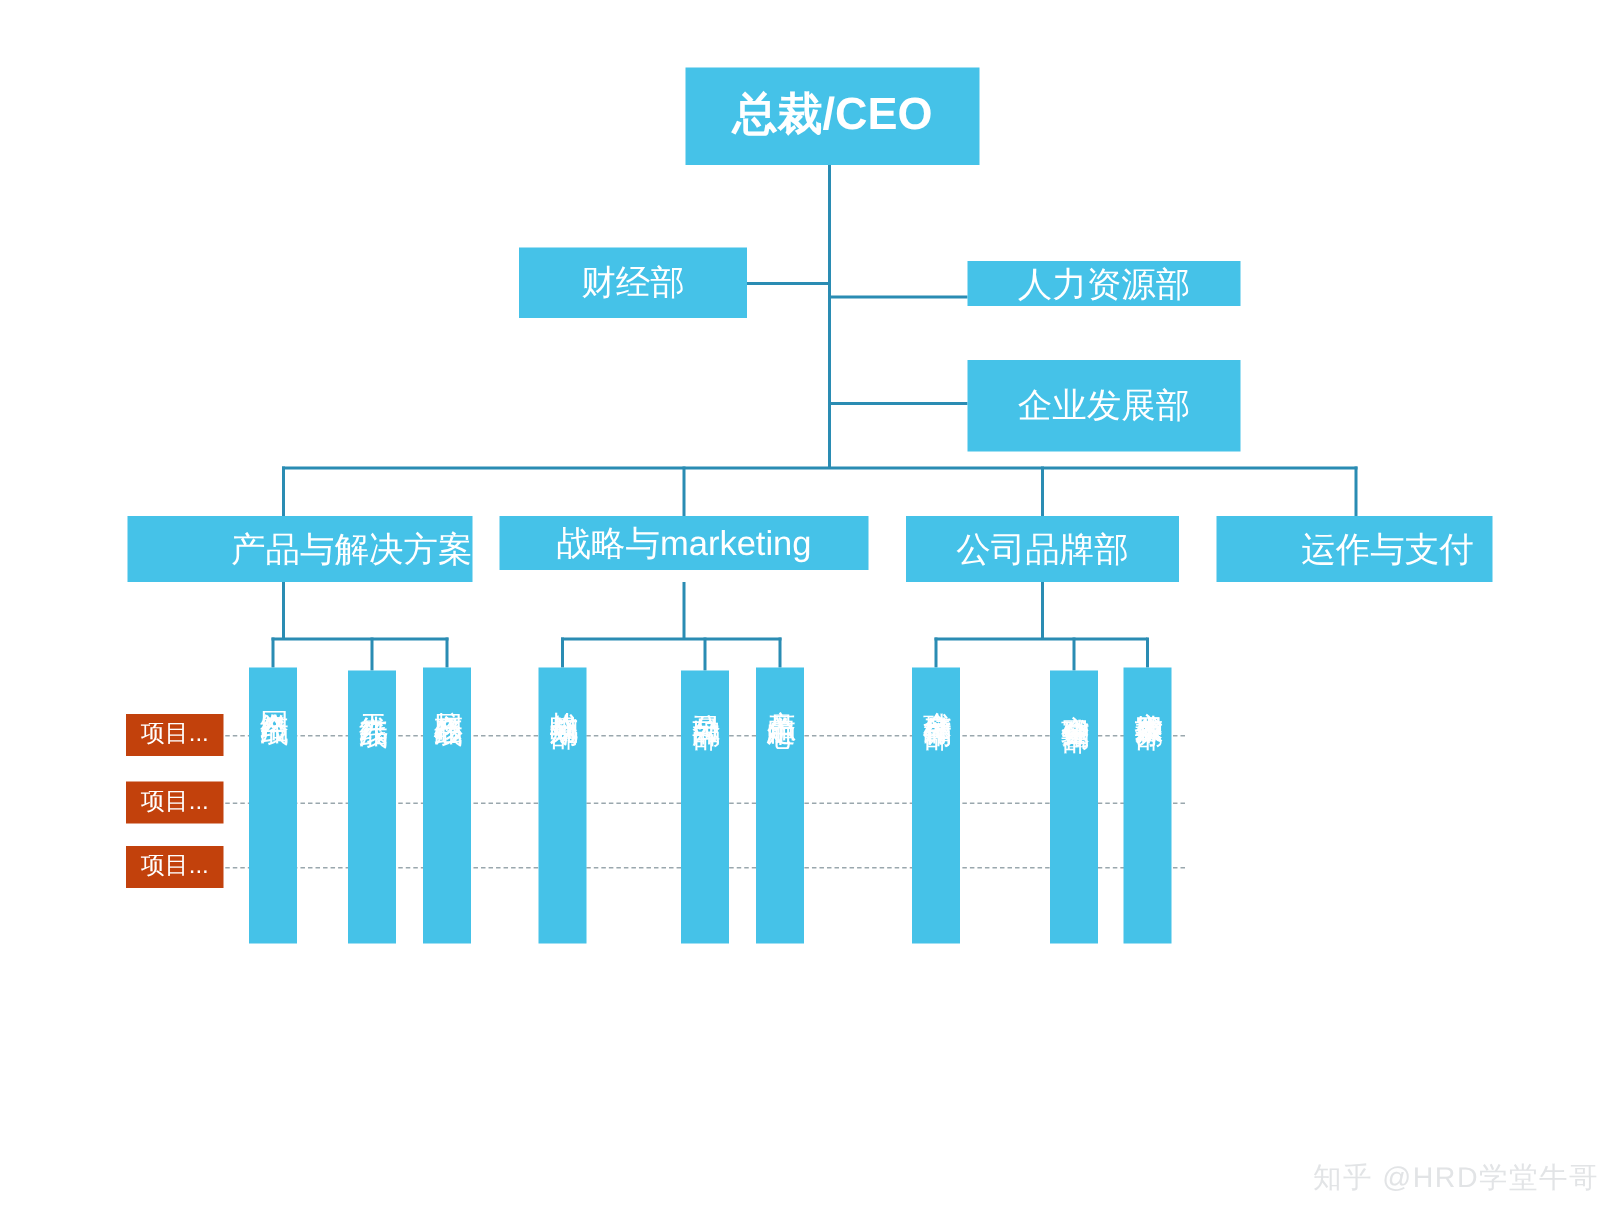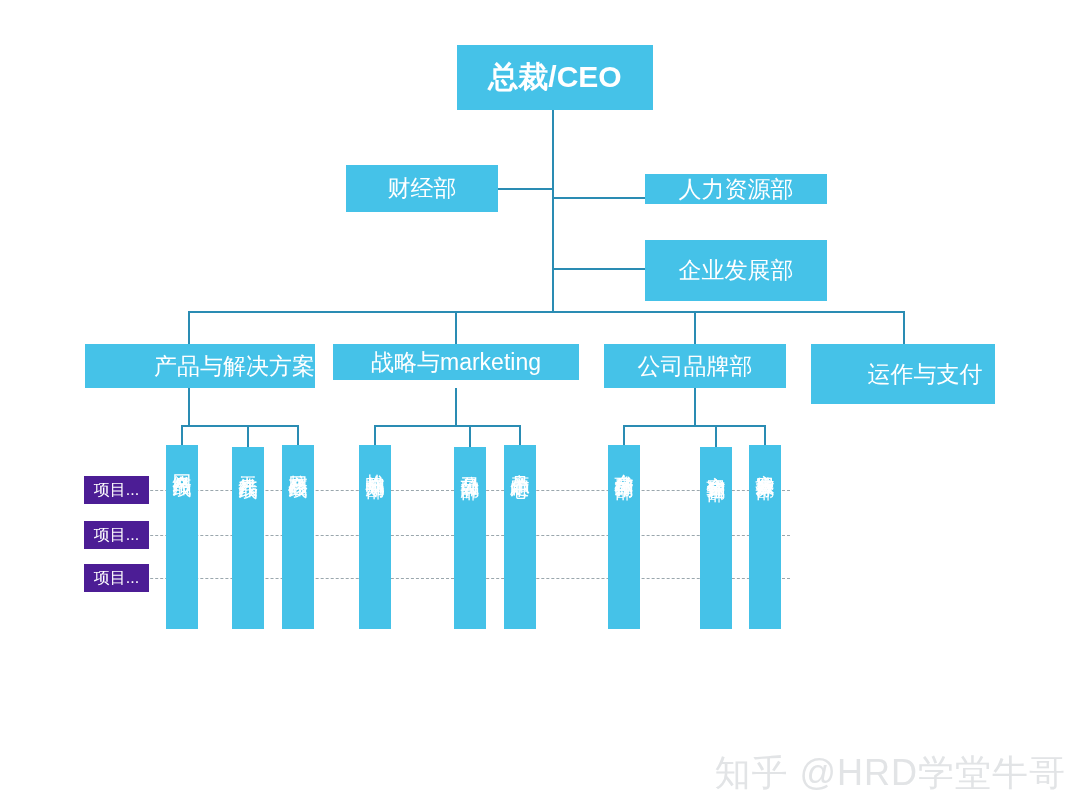--- a/index.html
+++ b/index.html
@@ -46,38 +46,38 @@
     text-orientation: upright;
     font-size: 19px;
     letter-spacing: 1px;
     padding-top: 14px;
     justify-content: flex-start;
     align-items: center;
     white-space: normal;
   }
   .node.proj {
     font-size: 16px;
-    background: #4c1d95;
+    background: #c2410c;
   }
   .conn {
     position: absolute;
     background: #2a8cb3;
   }
   .conn.h { height: 2px; }
   .conn.v { width: 2px; }
   .dotline {
     position: absolute;
     height: 0;
     border-top: 1px dashed #9aa7ad;
   }
   #watermark {
     position: absolute;
     right: 14px;
     bottom: 12px;
-    font-size: 36px;
+    font-size: 19px;
     color: #e2e4e6;
     letter-spacing: 1px;
     white-space: nowrap;
     font-family: "Liberation Sans", "DejaVu Sans", sans-serif;
   }
 </style>
 </head>
 <body>
 
 <div id="chart">
@@ -132,21 +132,21 @@
 
   <div class="node lvl3" style="left:85px; top:344px; width:230px; height:44px;justify-content:flex-end;">
     <span>产品与解决方案</span>
   </div>
   <div class="node lvl3" style="left:333px; top:344px; width:246px; height:36px;">
     <span>战略与marketing</span>
   </div>
   <div class="node lvl3" style="left:604px; top:344px; width:182px; height:44px;">
     <span>公司品牌部</span>
   </div>
-  <div class="node lvl3" style="left:811px; top:344px; width:184px; height:60px;padding-left:44px;">
+  <div class="node lvl3" style="left:811px; top:344px; width:184px; height:44px;padding-left:44px;">
     <span>运作与支付</span>
   </div>
 
   <div class="node vert" style="left:166px; top:445px; width:32px; height:184px;">
     <span>网络产品线</span>
   </div>
   <div class="node vert" style="left:232px; top:447px; width:32px; height:182px;">
     <span>无线产品线</span>
   </div>
   <div class="node vert" style="left:282px; top:445px; width:32px; height:184px;">

